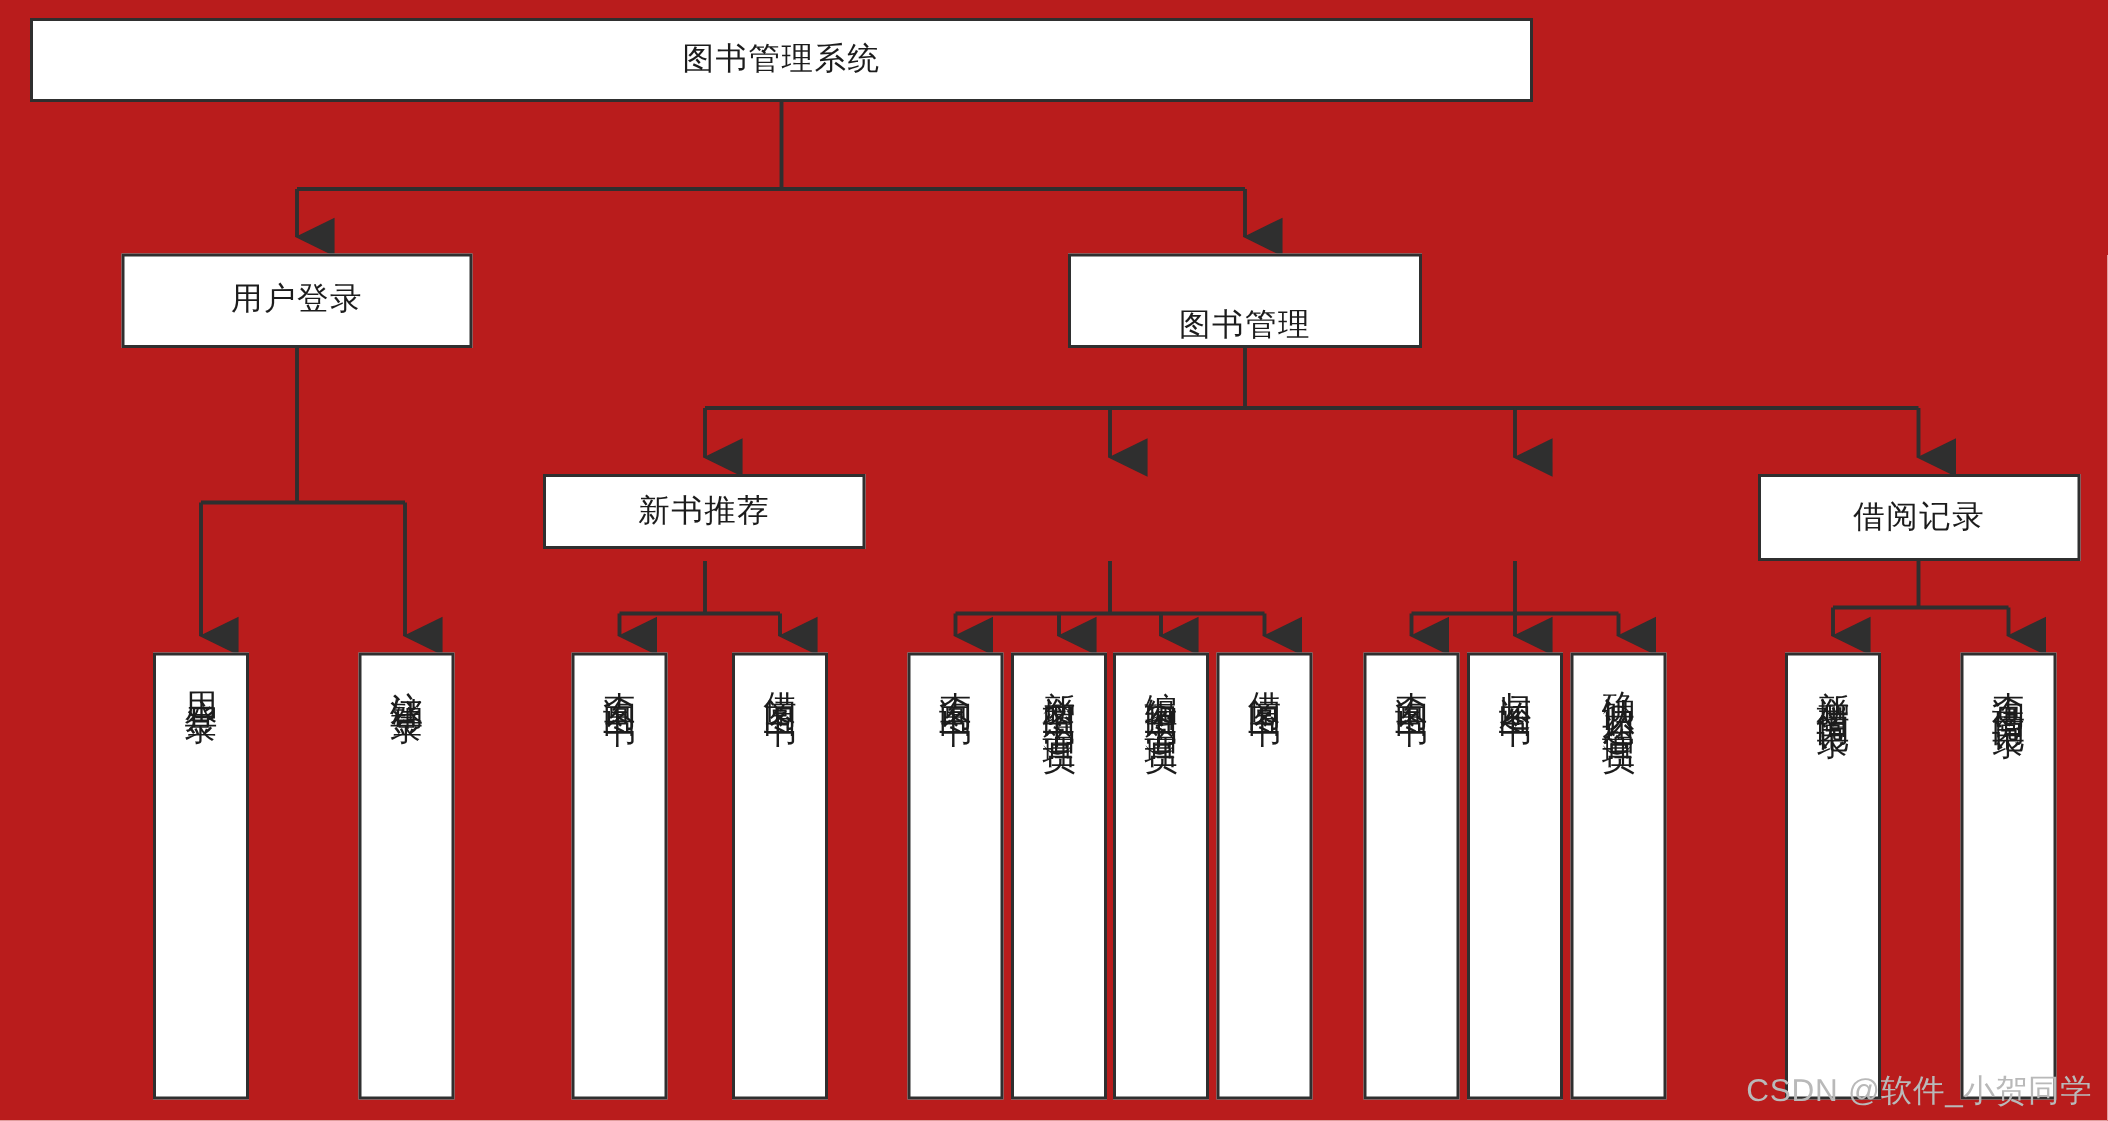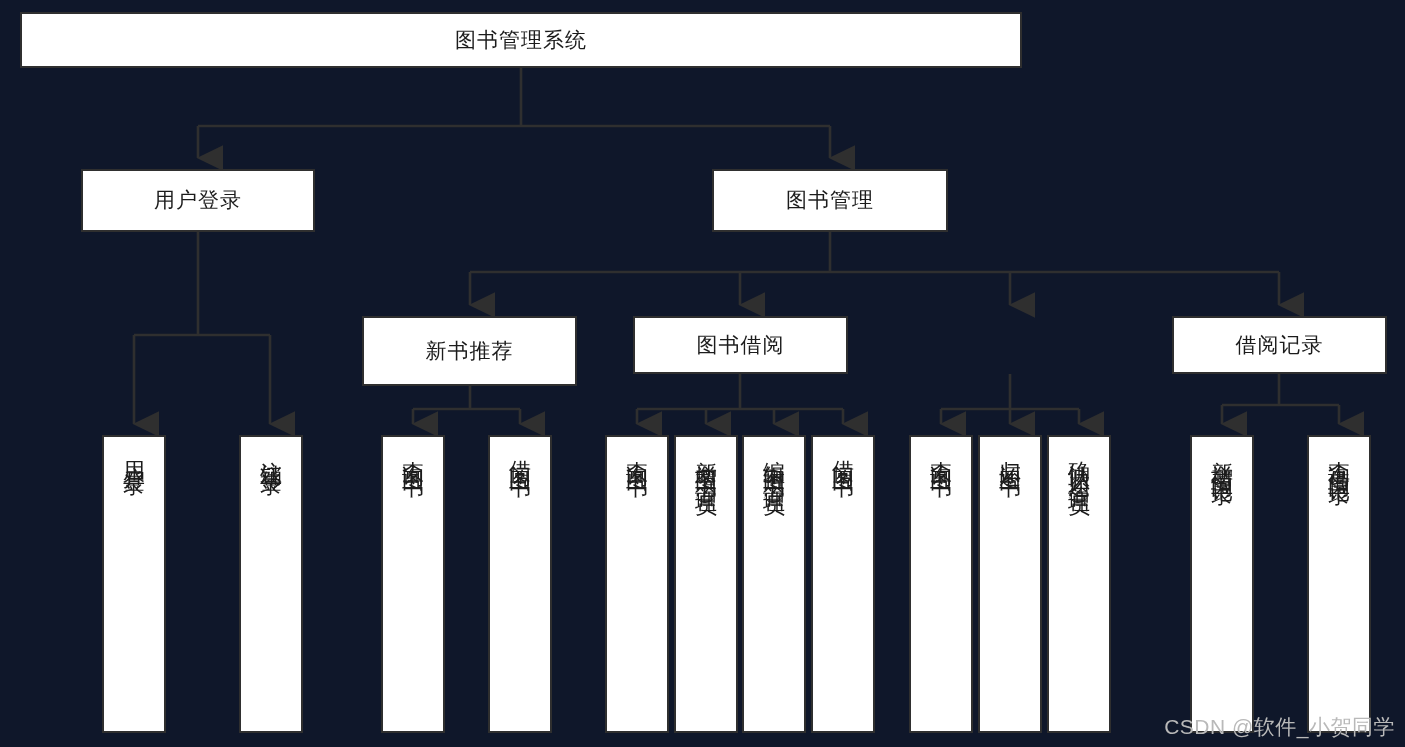--- a/index.html
+++ b/index.html
@@ -7,21 +7,21 @@
     padding: 0;
     background: #ffffff;
   }
   body {
     font-family: "Liberation Sans", "DejaVu Sans", sans-serif;
   }
   #canvas {
     position: relative;
     width: 1405px;
     height: 747px;
-    background: #0f172a;
+    background: #b91c1c;
     overflow: hidden;
   }
   svg#wires {
     position: absolute;
     left: 0; top: 0;
     width: 1405px;
     height: 747px;
     pointer-events: none;
   }
   .node {
@@ -123,29 +123,26 @@
     </g>
   </svg>
 
   <div class="node horiz" style="left:20px; top:12px; width:1002px; height:56px;">
     <span class="lbl">图书管理系统</span>
   </div>
 
   <div class="node horiz" style="left:81px; top:169px; width:234px; height:63px;">
     <span class="lbl">用户登录</span>
   </div>
-  <div class="node horiz" style="left:712px; top:169px; width:236px; height:63px;">
+  <div class="node horiz" style="left:712px; top:169px; width:236px; height:63px;align-items:flex-end;">
     <span class="lbl">图书管理</span>
   </div>
 
-  <div class="node horiz" style="left:362px; top:316px; width:215px; height:70px;">
+  <div class="node horiz" style="left:362px; top:316px; width:215px; height:50px;">
     <span class="lbl">新书推荐</span>
-  </div>
-  <div class="node horiz" style="left:633px; top:316px; width:215px; height:58px;">
-    <span class="lbl">图书借阅</span>
   </div>
   <div class="node horiz" style="left:1172px; top:316px; width:215px; height:58px;">
     <span class="lbl">借阅记录</span>
   </div>
 
   <div class="node vert" style="left:102px; top:435px; width:64px; height:298px;">
     <span class="lbl">用户登录</span>
   </div>
   <div class="node vert" style="left:239px; top:435px; width:64px; height:298px;">
     <span class="lbl">注销登录</span>

